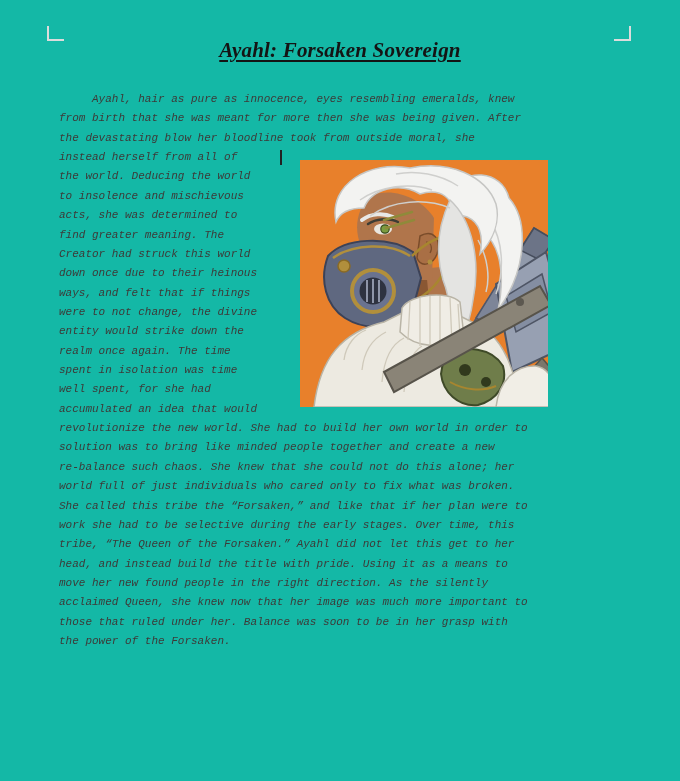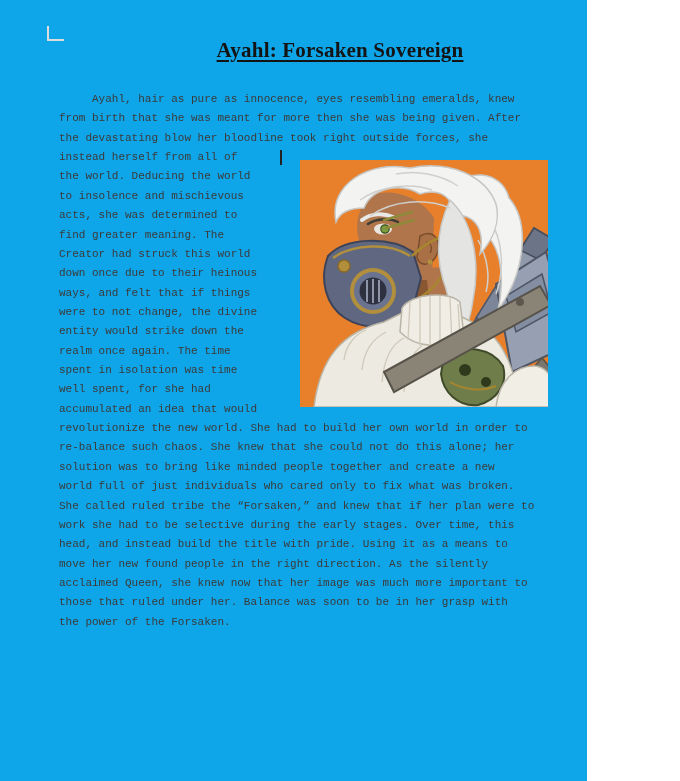--- a/index.html
+++ b/index.html
@@ -1,21 +1,22 @@
 <!DOCTYPE html>
 <html><head>
 <meta charset="utf-8">
 <style>
   html,body{margin:0;padding:0;}
   .page{
     position:relative;
-    width:587px;height:781px;
-    background:#0ea5e9;
+    width:680px;height:781px;
+    background:#14b8a6;
     overflow:hidden;
     font-family:"Liberation Mono","DejaVu Sans Mono",monospace;
+    font-style:italic;
   }
   .margin-mark{
     position:absolute;top:26px;width:15px;height:13px;
   }
   .margin-mark.tl{left:47px;border-left:2px solid #dcdcdc;border-bottom:2px solid #dcdcdc;}
   .margin-mark.tr{left:614px;border-right:2px solid #dcdcdc;border-bottom:2px solid #dcdcdc;}
   .doc-title{
     position:absolute;left:0;top:38px;width:680px;
     text-align:center;
     font-family:"Liberation Serif","DejaVu Serif",serif;
@@ -48,41 +49,42 @@
 <div class="page">
 
   <div class="margin-mark tl"></div>
   <div class="margin-mark tr"></div>
 
   <div class="doc-title">Ayahl: Forsaken Sovereign</div>
 
   <div class="body-text">
     <div class="ln">     Ayahl, hair as pure as innocence, eyes resembling emeralds, knew</div>
     <div class="ln">from birth that she was meant for more then she was being given. After</div>
-    <div class="ln">the devastating blow her bloodline took right outside forces, she</div>
+    <div class="ln">the devastating blow her bloodline took from outside moral, she</div>
     <div class="ln">instead herself from all of</div>
     <div class="ln">the world. Deducing the world</div>
     <div class="ln">to insolence and mischievous</div>
     <div class="ln">acts, she was determined to</div>
     <div class="ln">find greater meaning. The</div>
     <div class="ln">Creator had struck this world</div>
     <div class="ln">down once due to their heinous</div>
     <div class="ln">ways, and felt that if things</div>
     <div class="ln">were to not change, the divine</div>
     <div class="ln">entity would strike down the</div>
     <div class="ln">realm once again. The time</div>
     <div class="ln">spent in isolation was time</div>
     <div class="ln">well spent, for she had</div>
     <div class="ln">accumulated an idea that would</div>
     <div class="ln">revolutionize the new world. She had to build her own world in order to</div>
+    <div class="ln">solution was to bring like minded people together and create a new</div>
     <div class="ln">re-balance such chaos. She knew that she could not do this alone; her</div>
-    <div class="ln">solution was to bring like minded people together and create a new</div>
     <div class="ln">world full of just individuals who cared only to fix what was broken.</div>
-    <div class="ln">She called ruled tribe the “Forsaken,” and knew that if her plan were to</div>
+    <div class="ln">She called this tribe the “Forsaken,” and like that if her plan were to</div>
     <div class="ln">work she had to be selective during the early stages. Over time, this</div>
+    <div class="ln">tribe, “The Queen of the Forsaken.” Ayahl did not let this get to her</div>
     <div class="ln">head, and instead build the title with pride. Using it as a means to</div>
     <div class="ln">move her new found people in the right direction. As the silently</div>
     <div class="ln">acclaimed Queen, she knew now that her image was much more important to</div>
     <div class="ln">those that ruled under her. Balance was soon to be in her grasp with</div>
     <div class="ln">the power of the Forsaken.</div>
   </div>
 
   <div class="caret"></div>
 
   <div class="illustration">

